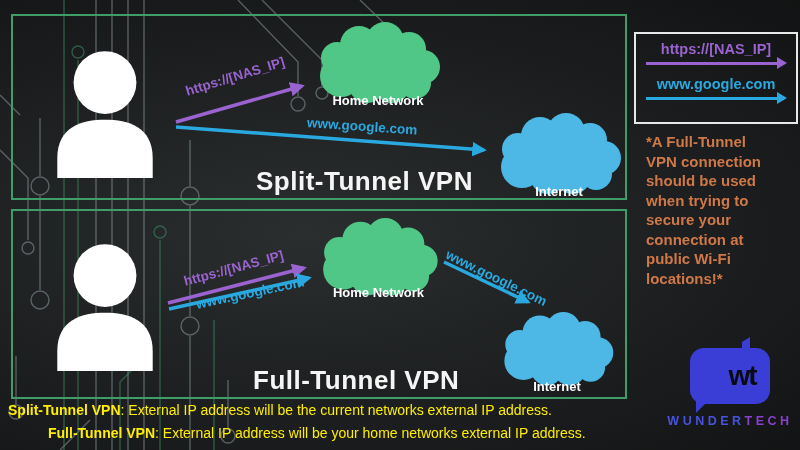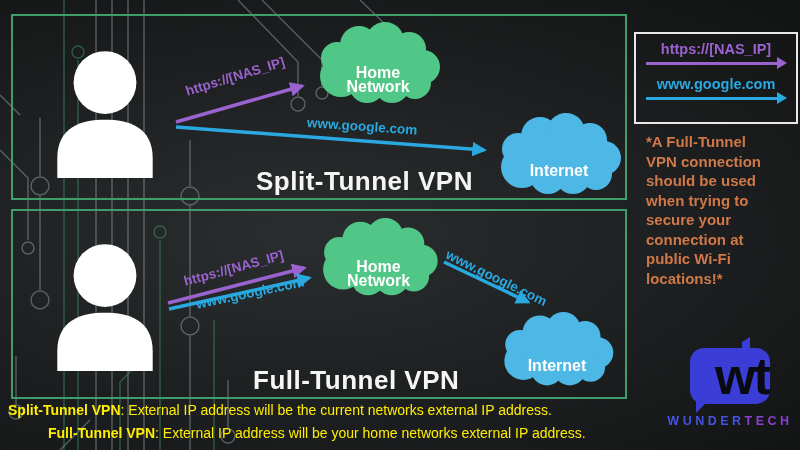--- a/index.html
+++ b/index.html
@@ -17,23 +17,23 @@
   
   .panel{border:2px solid #3f9e68;background:transparent;}
   #panel-split{left:11px;top:14px;width:612px;height:182px;}
   #panel-full{left:11px;top:209px;width:612px;height:186px;}
 
   .panel-title{color:#f5f5f5;font-size:26px;font-weight:bold;letter-spacing:.5px;white-space:nowrap;}
   #title-split{left:256px;top:166px;}
   #title-full{left:253px;top:365px;}
 
   
-  .cloud-label{position:absolute;left:0;top:16px;width:100%;height:100%;
-    display:flex;align-items:center;justify-content:center;text-align:center;
-    color:#fff;font-size:16px;font-weight:bold;line-height:14px;}
+  .cloud-label{position:absolute;left:0;top:0;width:100%;height:100%;
+    display:flex;align-items:flex-end;justify-content:center;text-align:center;
+    color:#fff;font-size:13px;font-weight:bold;line-height:14px;}
   .cloud-label span{display:block;width:72%;}
 
   
   .arrow-label{font-weight:bold;white-space:nowrap;transform-origin:left center;}
   .lbl-purple{color:#9a63cf;font-size:13.5px;}
   .lbl-blue{color:#2aa9e0;font-size:13.5px;}
 
   
   #legend-title{left:634px;top:9px;width:164px;text-align:center;color:#f0f0f0;
     font-size:15px;font-weight:bold;}
@@ -58,21 +58,21 @@
   #footer-2{left:8px;top:425px;margin-left:40px;}
 
   
   #logo{left:664px;top:348px;width:132px;text-align:center;}
   #logo-bubble{position:relative;width:80px;height:56px;margin:0 auto;
     background:#3a3ed6;border-radius:14px;}
   #logo-tail{position:absolute;left:6px;bottom:-9px;width:0;height:0;
     border-top:14px solid #3a3ed6;border-right:14px solid transparent;}
   #logo-spur{position:absolute;top:-11px;right:20px;width:8px;height:14px;background:#3a3ed6;
     clip-path:polygon(0 100%,0 35%,100% 0,100% 100%);}
-  #logo-monogram{position:relative;color:#0a0b10;font-size:52px;font-weight:bold;
+  #logo-monogram{position:relative;color:#0a0b10;font-size:28px;font-weight:bold;
     letter-spacing:-2px;line-height:56px;padding-left:24px;}
   #logo-word{margin-top:10px;font-size:12.5px;font-weight:bold;letter-spacing:3.5px;white-space:nowrap;}
   #logo-word .wp{color:#4553e0;text-align:center;} #logo-word .ws{color:#8b3fd0;}
 </style>
 </head>
 <body>
 
 <div id="stage">
 
   <svg id="circuit" class="abs" width="800" height="450">

